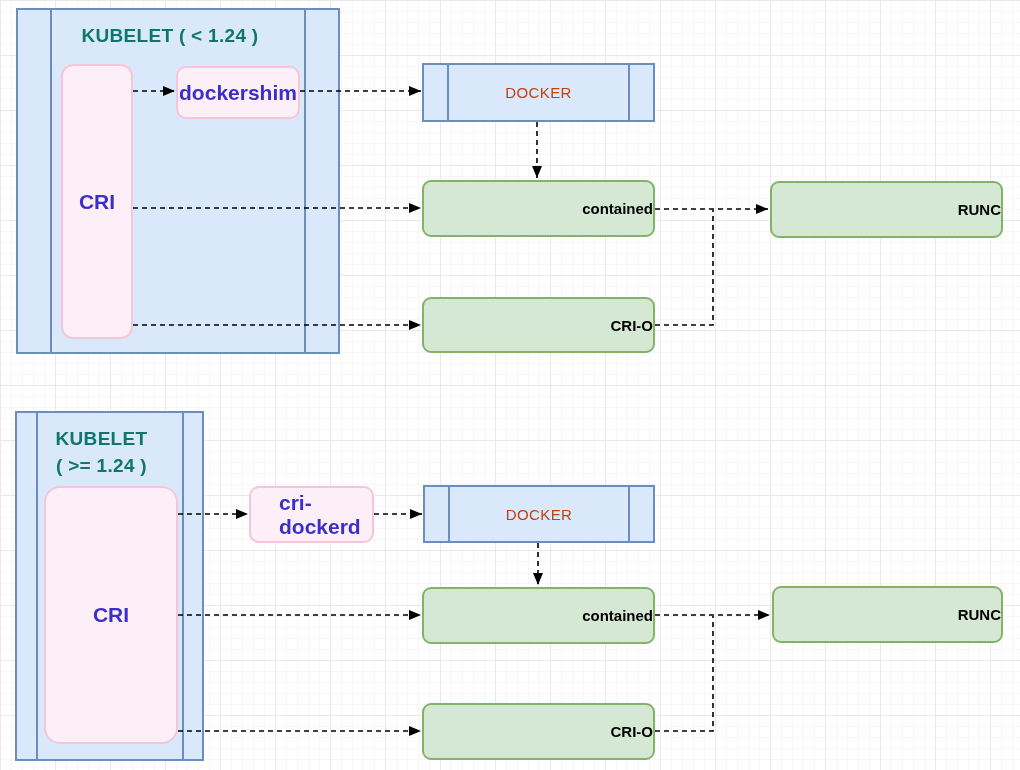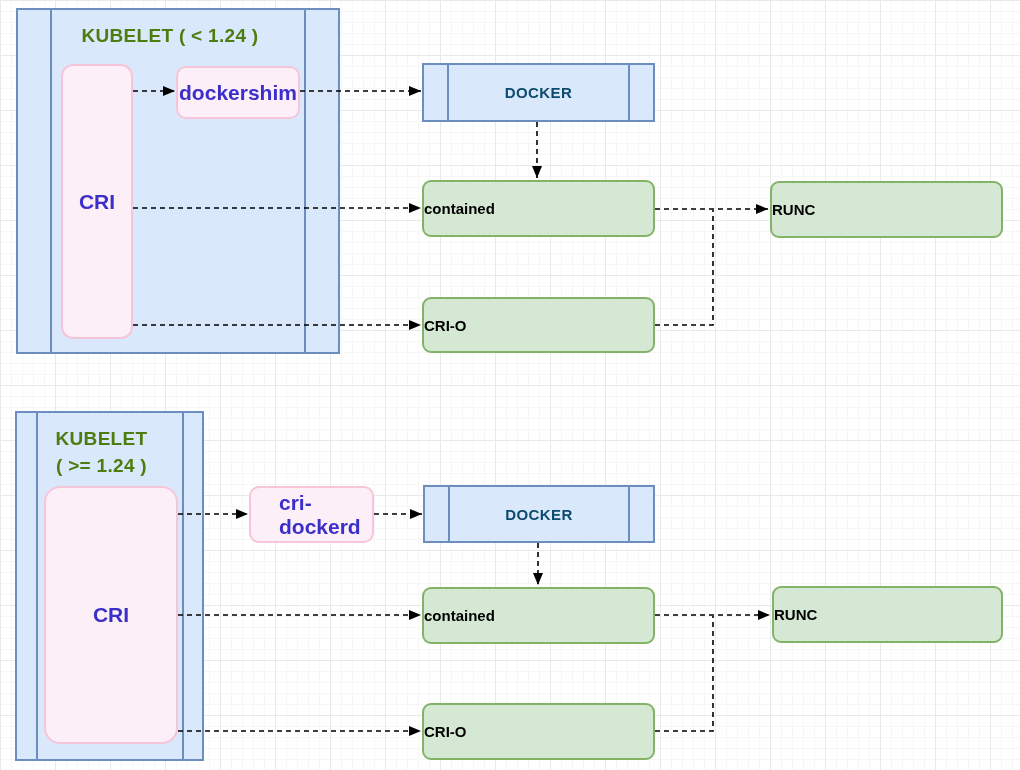--- a/index.html
+++ b/index.html
@@ -23,41 +23,41 @@
     border:2px solid #6c8ebf;
   }
   .pbar{position:absolute;top:0;bottom:0;width:0;border-left:2px solid #6c8ebf;}
   .pbar.left{left:10%;}
   .pbar.right{right:10%;}
   
   .green{
     background:#d5e8d4;
     border:2px solid #82b366;
     border-radius:9px;
-    display:flex;align-items:center;justify-content:flex-start;
+    display:flex;align-items:center;justify-content:flex-end;
     font-weight:bold;font-size:15px;color:#000;
   }
   
   .pink{
     background:#fdeff7;
     border:2px solid #f7c5da;
     border-radius:10px;
     display:flex;align-items:center;justify-content:center;
     font-weight:bold;font-size:21px;color:#3b2fc9;
   }
   .pink.tall{border-radius:14px;}
   .kubelet-title{
     position:absolute;left:0;right:16px;top:12px;
-    text-align:center;font-weight:bold;font-size:19px;color:#4d7c0f;
+    text-align:center;font-weight:bold;font-size:19px;color:#0f766e;
     line-height:27px;letter-spacing:.3px;
   }
   .proc-label{
     position:absolute;left:0;right:0;top:0;bottom:0;
     display:flex;align-items:center;justify-content:center;
-    font-weight:bold;font-size:15px;color:#0c4a6e;letter-spacing:.4px;
+    font-weight:normal;font-size:15px;color:#c2410c;letter-spacing:.4px;
   }
   svg.wires{position:absolute;left:0;top:0;z-index:5;pointer-events:none;}
 </style>
 </head>
 <body>
 
 <div class="canvas">
 
   <div class="box process" style="left:16px;top:8px;width:324px;height:346px;">
     <div class="pbar left"></div>

